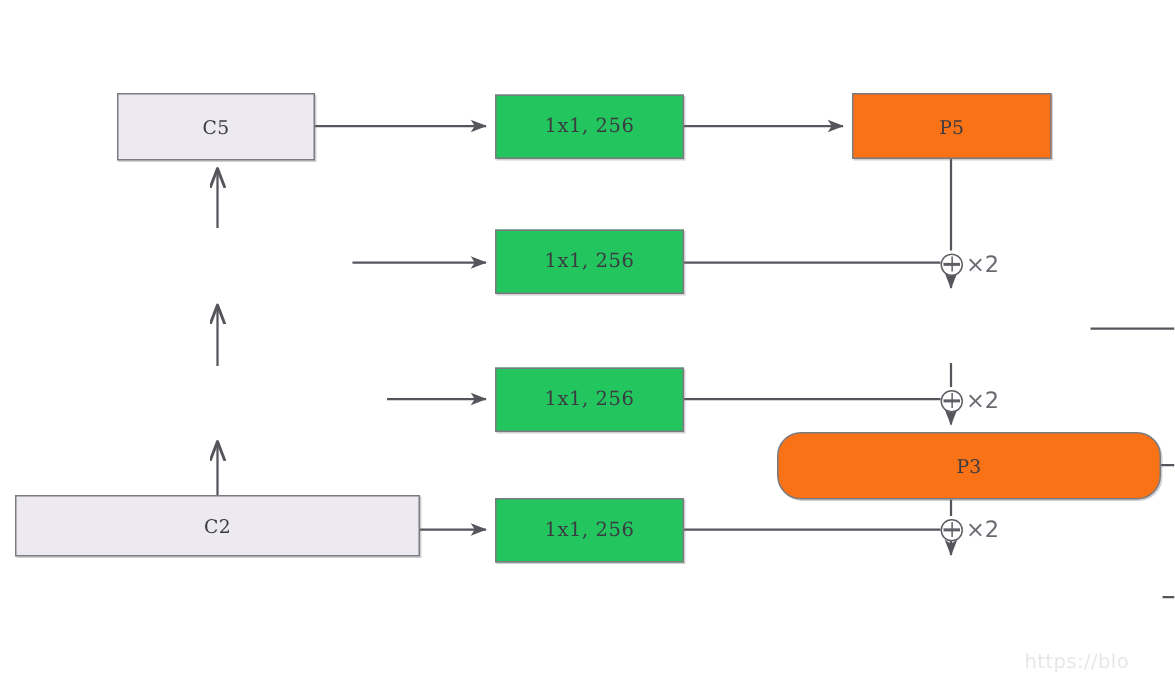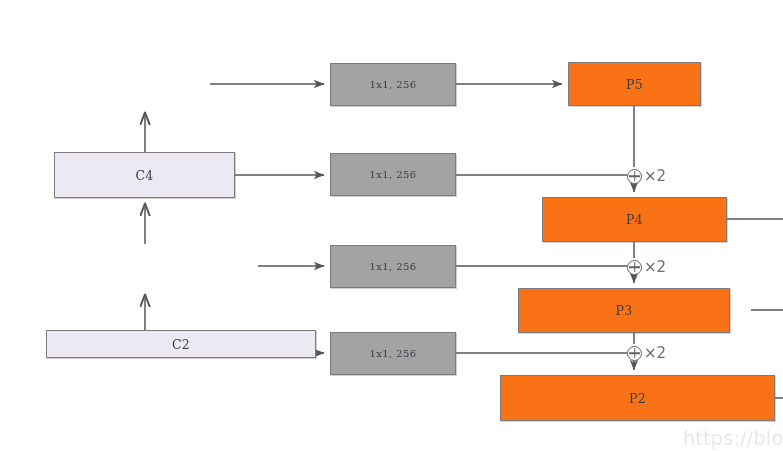--- a/index.html
+++ b/index.html
@@ -16,21 +16,21 @@
     position:absolute;
     box-sizing:border-box;
     border:1.6px solid #7a7a80;
     display:flex;align-items:center;justify-content:center;
     font-size:12.5px;
     color:#3b3b42;
     letter-spacing:.2px;
     box-shadow:1px 1px 0 rgba(120,120,130,.35);
   }
   .node-c{background:#ece9f2;}
-  .node-conv{background:#a3a3a3;font-family:"DejaVu Serif",serif;font-size:10px;letter-spacing:.4px;}
+  .node-conv{background:#22c55e;font-family:"DejaVu Serif",serif;font-size:13px;letter-spacing:.4px;}
   .node-p{background:#f97316;}
 
   .merge{
     position:absolute;
     display:flex;align-items:center;
     white-space:nowrap;
   }
   .merge .circ{
     width:15px;height:15px;border-radius:50%;
     border:1.6px solid #5f5f66;
@@ -43,21 +43,21 @@
   .merge .circ:before{left:1.4px;right:1.4px;top:50%;height:1.5px;transform:translateY(-50%);}
   .merge .circ:after{top:1.4px;bottom:1.4px;left:50%;width:1.5px;transform:translateX(-50%);}
   .merge .mlabel{
     margin-left:2px;font-size:15px;color:#6a6a72;
     font-family:"DejaVu Sans",sans-serif;letter-spacing:0px;
   }
 
   .watermark{
     position:absolute;right:0px;bottom:2px;
     font-family:"DejaVu Sans",sans-serif;
-    font-size:19px;color:#e7e7ea;
+    font-size:13px;color:#e7e7ea;
     letter-spacing:.3px;white-space:nowrap;
     overflow:hidden;width:100px;text-align:left;
   }
 </style>
 </head>
 <body>
 
 <div id="stage">
 
   <svg id="wires" viewBox="0 0 783 451" xmlns="http://www.w3.org/2000/svg">
@@ -93,51 +93,45 @@
       <line x1="634" y1="274" x2="634" y2="283" marker-end="url(#arr)"></line>
       <line x1="634" y1="333" x2="634" y2="344"></line>
       <line x1="634" y1="360" x2="634" y2="370" marker-end="url(#arr)"></line>
 
       <line x1="727" y1="219" x2="783" y2="219"></line>
       <line x1="751" y1="310" x2="783" y2="310"></line>
       <line x1="775" y1="398" x2="783" y2="398"></line>
     </g>
   </svg>
 
-  <div class="node node-c" style="left:54px;top:152px;width:181px;height:46px;">
-    <span>C4</span>
+  <div class="node node-c" style="left:78px;top:62px;width:132px;height:45px;">
+    <span>C5</span>
   </div>
-  <div class="node node-c" style="left:10px;top:330px;width:270px;height:28px;margin-left:36px;">
+  <div class="node node-c" style="left:10px;top:330px;width:270px;height:41px;">
     <span>C2</span>
   </div>
 
   <div class="node node-conv" style="left:330px;top:63px;width:126px;height:43px;">
     <span>1x1, 256</span>
   </div>
   <div class="node node-conv" style="left:330px;top:153px;width:126px;height:43px;">
     <span>1x1, 256</span>
   </div>
   <div class="node node-conv" style="left:330px;top:245px;width:126px;height:43px;">
     <span>1x1, 256</span>
   </div>
   <div class="node node-conv" style="left:330px;top:332px;width:126px;height:43px;">
     <span>1x1, 256</span>
   </div>
 
   <div class="node node-p" style="left:568px;top:62px;width:133px;height:44px;">
     <span>P5</span>
   </div>
-  <div class="node node-p" style="left:542px;top:197px;width:185px;height:45px;">
-    <span>P4</span>
-  </div>
-  <div class="node node-p" style="left:518px;top:288px;width:212px;height:45px;">
+  <div class="node node-p" style="left:518px;top:288px;width:256px;height:45px;border-radius:16px;">
     <span>P3</span>
-  </div>
-  <div class="node node-p" style="left:500px;top:375px;width:275px;height:46px;">
-    <span>P2</span>
   </div>
 
   <div class="merge" style="left:627px;top:167px;">
     <span class="circ"></span>
     <span class="mlabel">×2</span>
   </div>
   <div class="merge" style="left:627px;top:258px;">
     <span class="circ"></span>
     <span class="mlabel">×2</span>
   </div>

